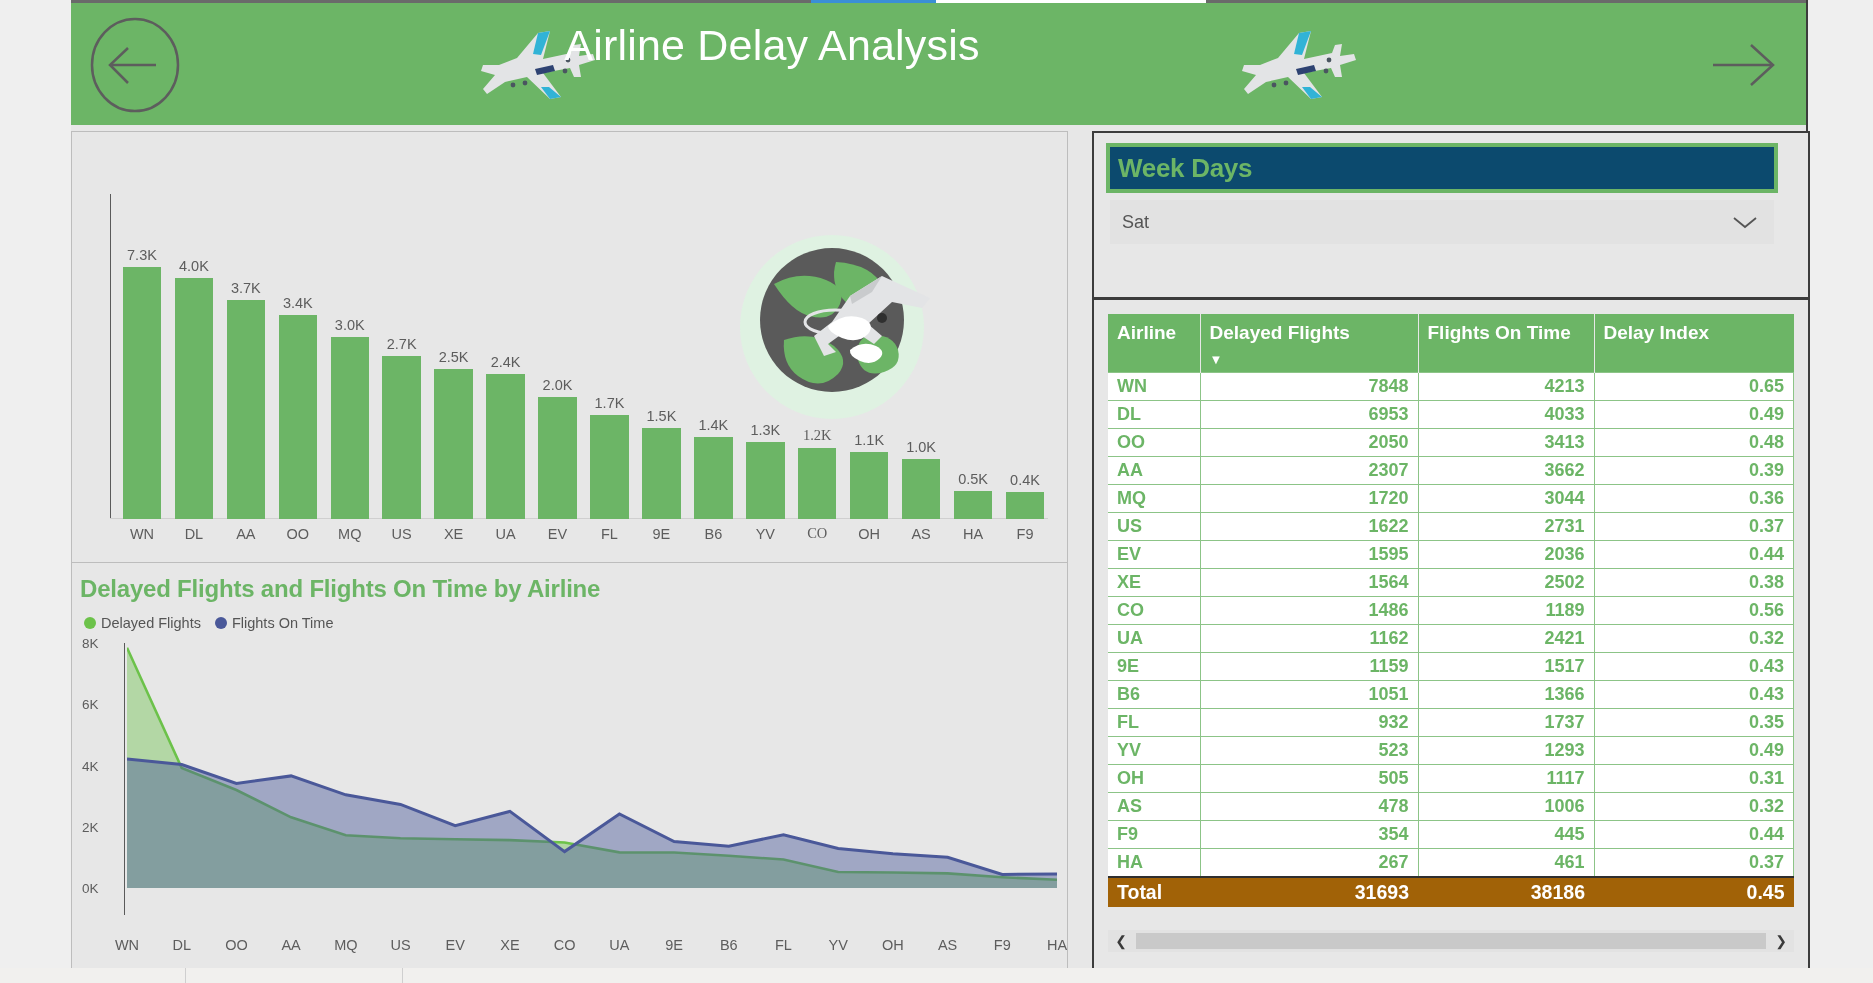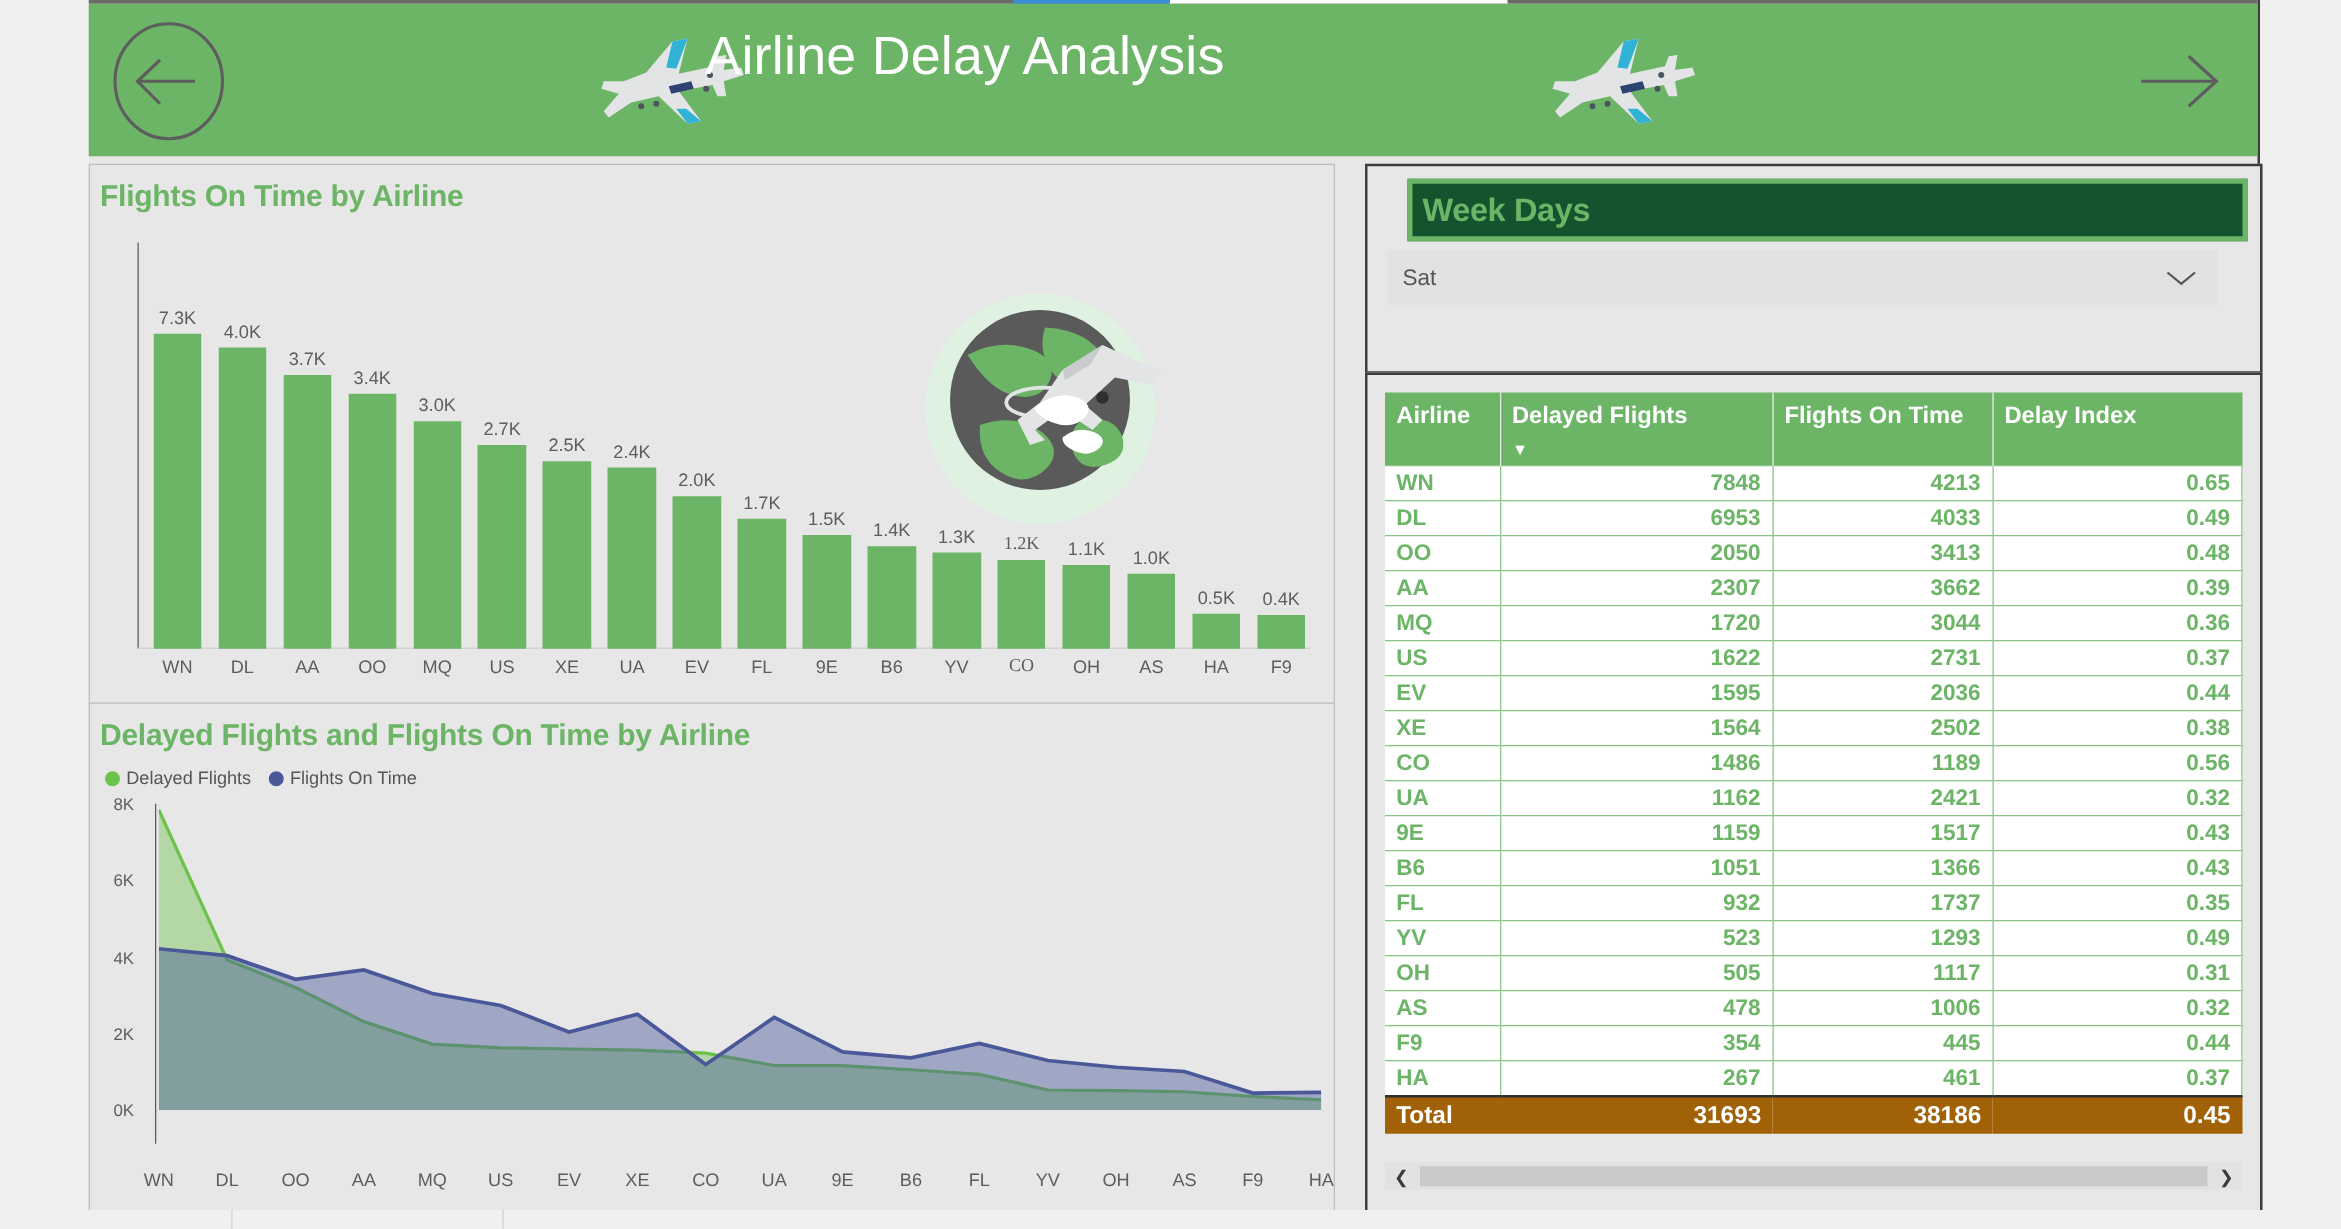--- a/index.html
+++ b/index.html
@@ -66,29 +66,29 @@
   .globe{position:absolute;left:660px;top:100px;width:215px;height:190px;}
   .globe svg{width:100%;height:100%;}
 
   
   #area-card{left:71px;top:562px;width:995px;height:406px;}
   #area-card .card-title{position:absolute;left:8px;top:12px;}
   .legend{position:absolute;left:12px;top:52px;display:flex;gap:14px;align-items:center;}
   .legend-item{display:flex;align-items:center;gap:5px;font-size:14.5px;color:#555;}
   .legend-dot{width:12px;height:12px;border-radius:50%;display:inline-block;}
   .area-plot{position:absolute;left:10px;top:80px;width:975px;height:310px;}
-  .ytick{position:absolute;left:0;width:34px;text-align:center;font-size:13.5px;color:#5d5d5d;transform:translateY(-7px);}
+  .ytick{position:absolute;left:0;width:34px;text-align:left;font-size:13.5px;color:#5d5d5d;transform:translateY(-7px);}
   .area-axisline{position:absolute;left:42px;top:0;width:1px;height:272px;background:#5a5a5a;}
   .xtick{position:absolute;bottom:0;font-size:14.5px;color:#5d5d5d;text-align:center;transform:translateX(-50%);}
 
   
   #slicer-card{left:1092px;top:131px;width:714px;height:164px;border:2px solid #3c3c3c;}
   .slicer-header{
-    position:absolute;left:32px;top:10px;width:664px;height:42px;
-    background:#14532d;border:4px solid #6cb566;
+    position:absolute;left:12px;top:10px;width:664px;height:42px;
+    background:#0c4a6e;border:4px solid #6cb566;
     display:flex;align-items:center;
   }
   .slicer-header span{
     font-size:26px;font-weight:bold;color:#6cb566;padding-left:8px;letter-spacing:-.3px;
   }
   .slicer-drop{
     position:absolute;left:16px;top:67px;width:664px;height:44px;
     background:#e2e2e2;display:flex;align-items:center;justify-content:space-between;
     padding:0 14px 0 12px;box-sizing:border-box;
   }
@@ -179,21 +179,20 @@
 
     <div class="nav-arrow nav-next">
       <svg viewBox="0 0 102 100">
         <line x1="22" y1="50" x2="80" y2="50" stroke="#5d5d5d" stroke-width="2.5"></line>
         <polyline points="60,30 82,50 60,70" fill="none" stroke="#5d5d5d" stroke-width="2.5"></polyline>
       </svg>
     </div>
   </div>
 
   <div class="card" id="bar-card">
-    <div class="card-title">Flights On Time by Airline</div>
 
     <div class="globe">
       <svg viewBox="0 0 215 190">
         <ellipse cx="100" cy="95" rx="92" ry="92" fill="#dff2e2"></ellipse>
         <circle cx="100" cy="88" r="72" fill="#5a5a5a"></circle>
         <path d="M42 52 q26 -14 52 -4 q20 8 14 24 q-8 18 -30 12 q-18 -4 -36 -32 Z" fill="#6cb566"></path>
         <path d="M104 30 q36 2 48 26 q6 14 -8 20 q-20 8 -34 -10 q-12 -16 -6 -36 Z" fill="#6cb566"></path>
         <path d="M52 108 q28 -10 50 6 q16 14 4 28 q-18 18 -40 2 q-16 -12 -14 -36 Z" fill="#6cb566"></path>
         <path d="M134 104 q26 -4 32 14 q4 16 -14 22 q-20 6 -26 -12 q-4 -16 8 -24 Z" fill="#6cb566"></path>
         <path d="M150 44 L198 66 L190 76 L160 70 L136 92 L150 104 L142 112 L118 96 L96 112 L104 120 L92 124 L82 104 L100 90 L118 64 Z" fill="#e3e4e6"></path>

